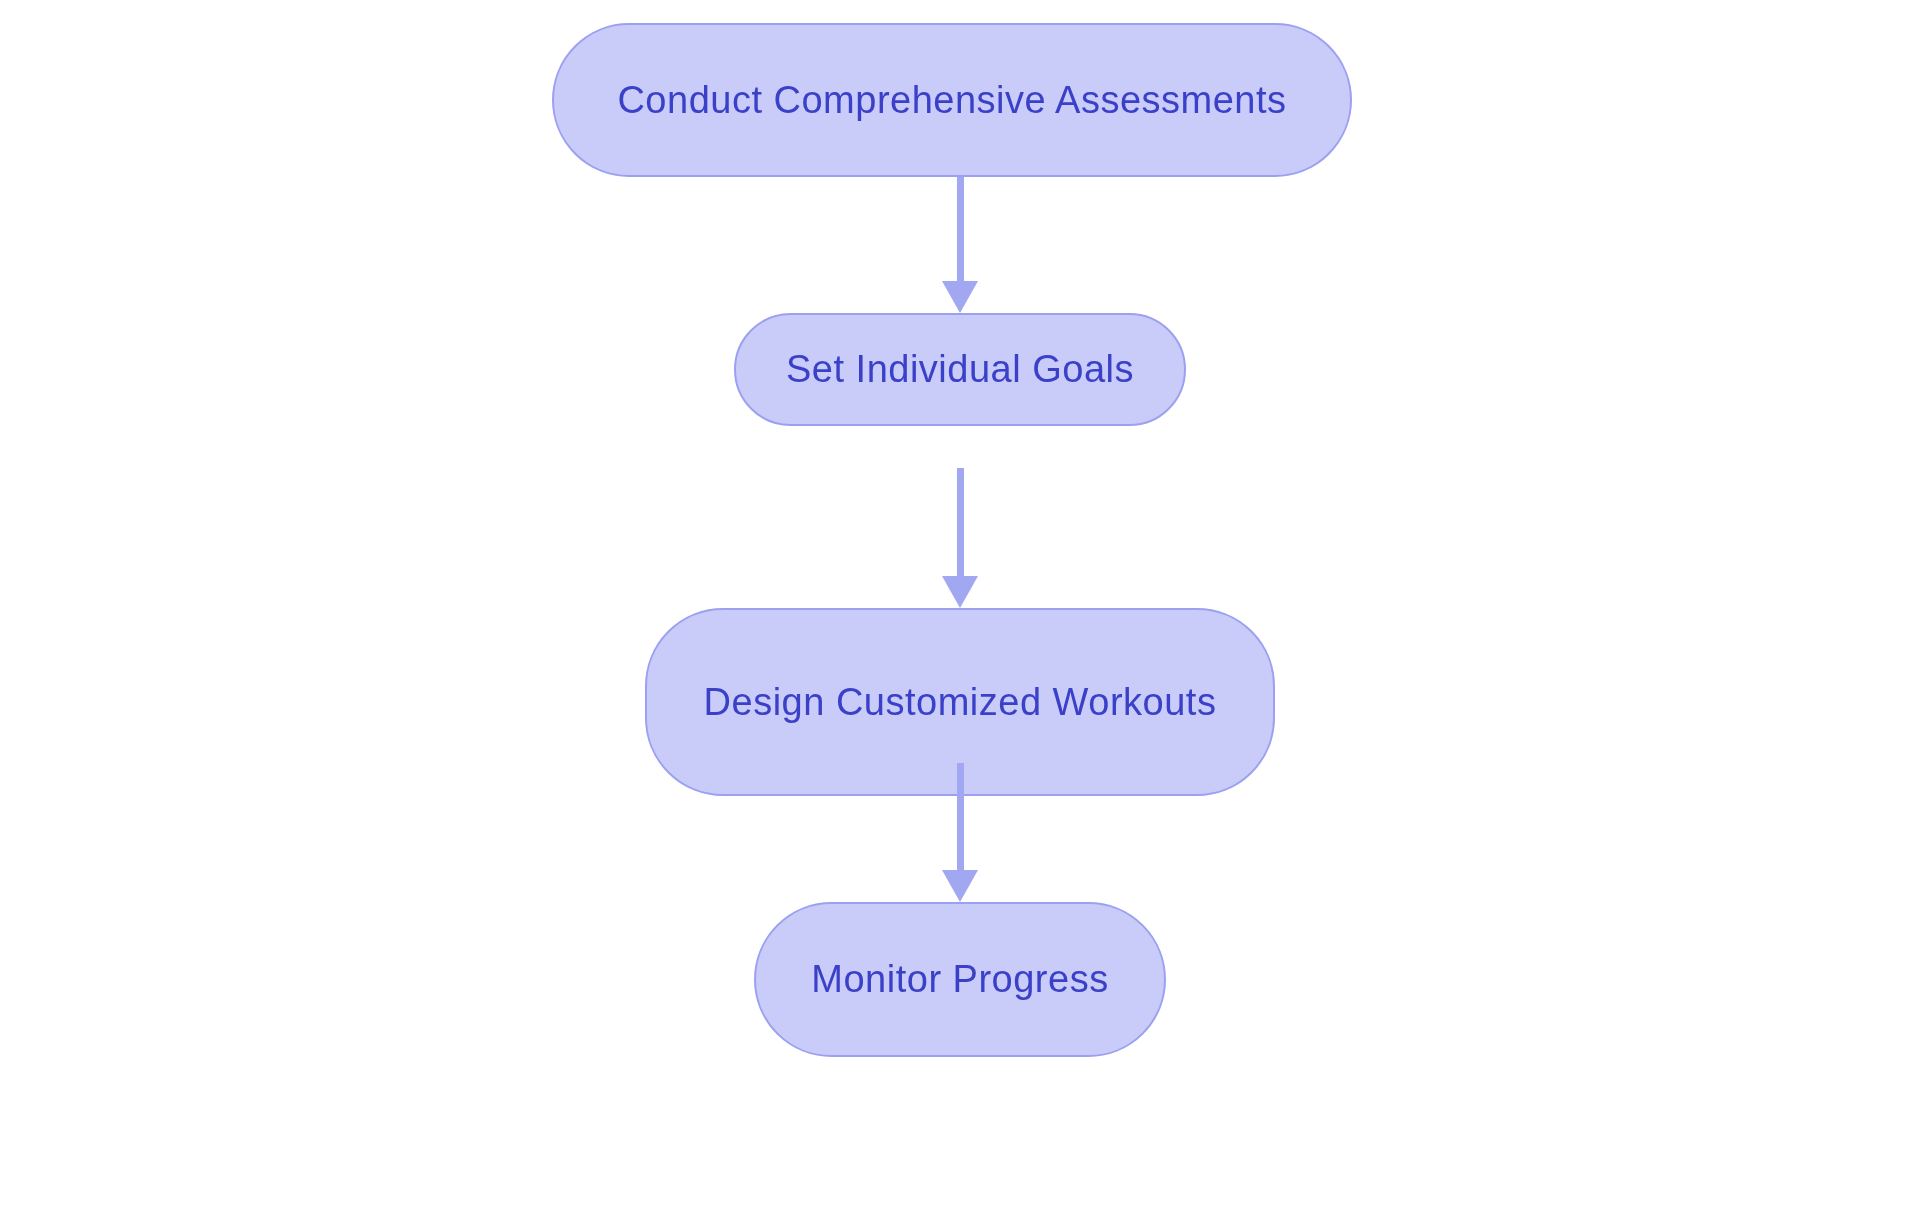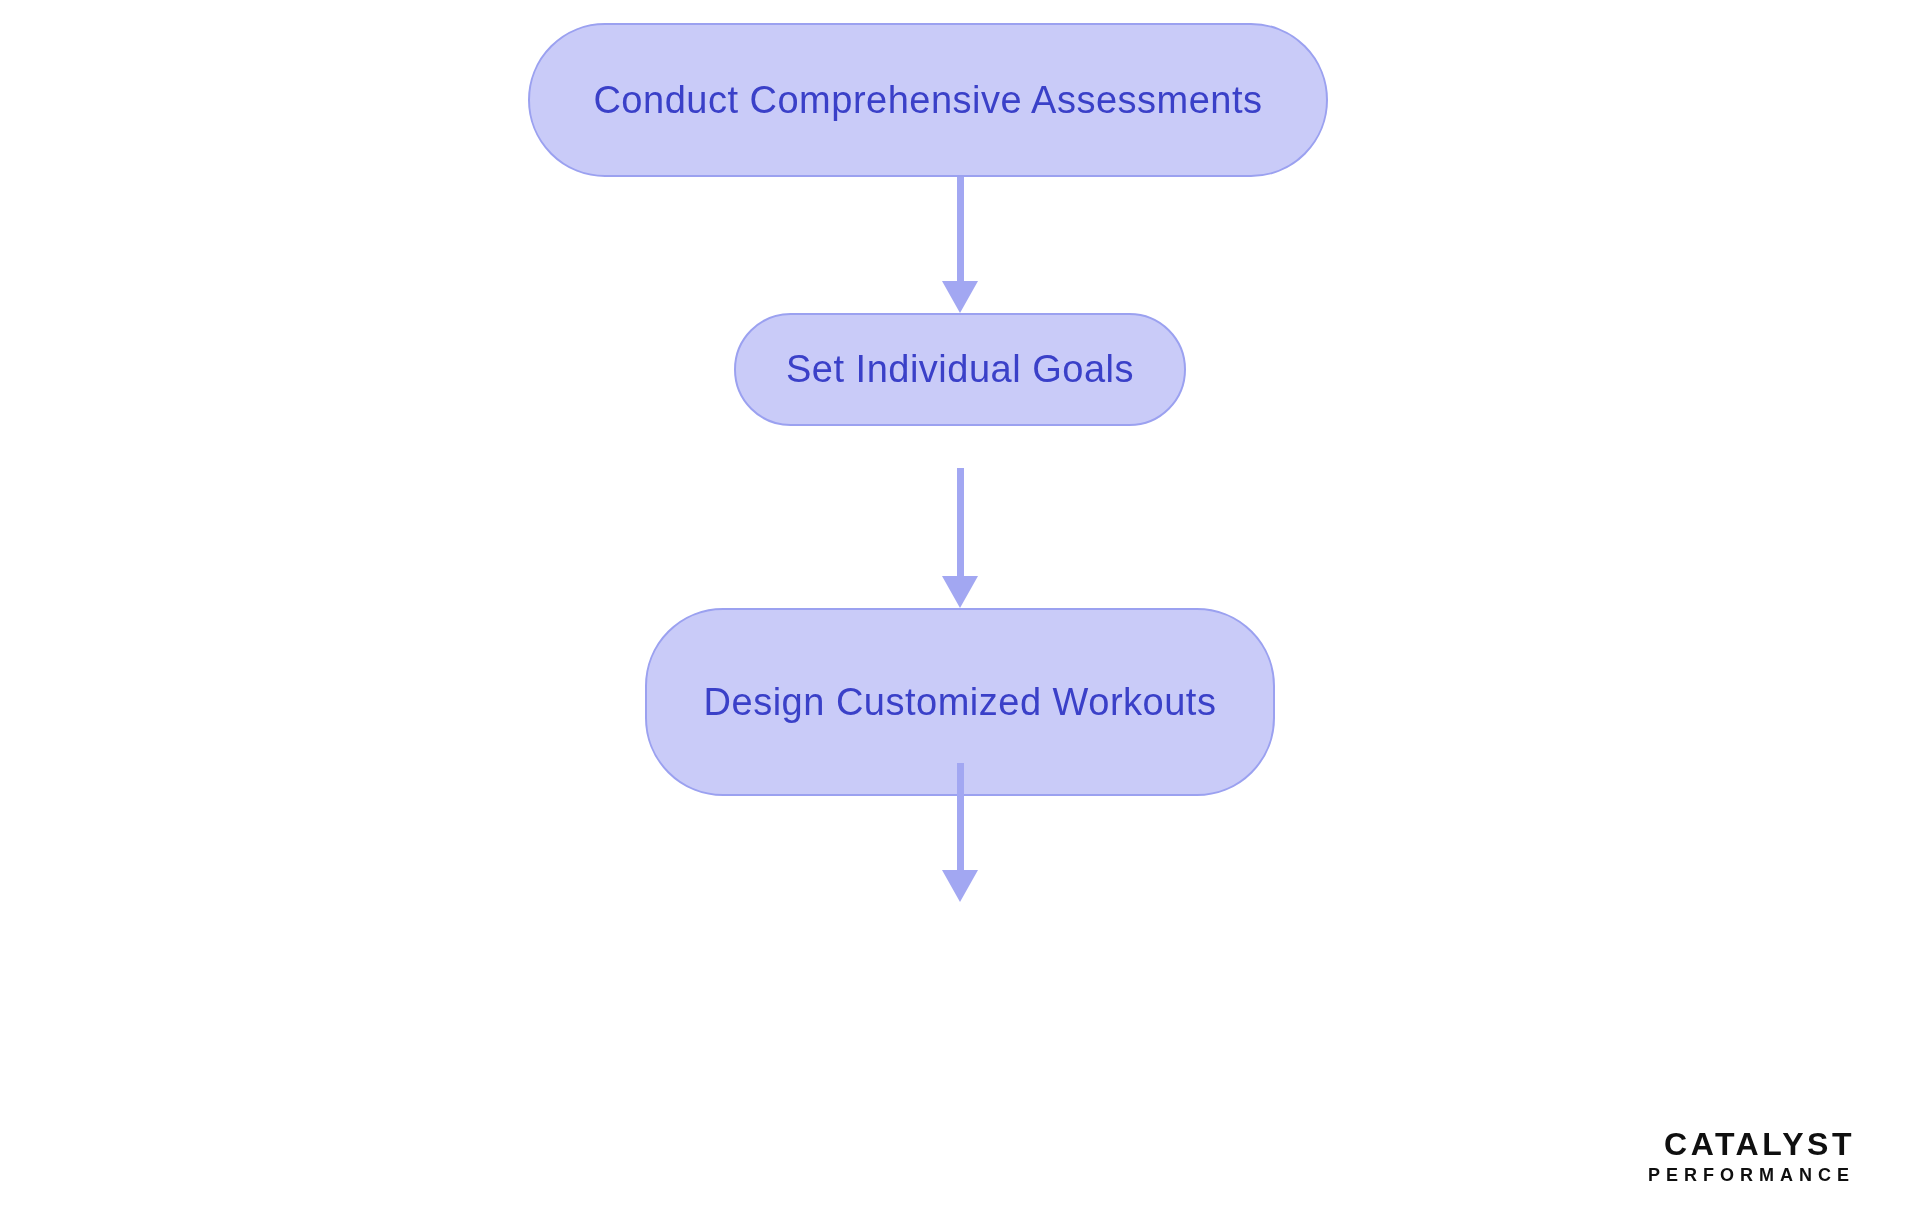--- a/index.html
+++ b/index.html
@@ -33,21 +33,21 @@
   }
   .node-label {
     color: var(--node-text);
     font-size: 38px;
     font-weight: 400;
     letter-spacing: 0.5px;
     white-space: nowrap;
     text-align: center;
   }
 
-  .node-1 { left: 528px; top: 23px;  width: 800px; height: 154px; }
+  .node-1 { left: 552px; top: 23px;  width: 800px; height: 154px; }
   .node-2 { left: 734px; top: 313px; width: 452px; height: 113px; }
   .node-3 { left: 645px; top: 608px; width: 630px; height: 188px; }
   .node-4 { left: 754px; top: 902px; width: 412px; height: 155px; }
 
   .arrow {
     position: absolute;
     left: 942px;
     width: 36px;
     display: flex;
     flex-direction: column;
@@ -117,19 +117,18 @@
 
   <div class="node node-3">
     <span class="node-label">Design Customized Workouts</span>
   </div>
 
   <div class="arrow arrow-3">
     <div class="arrow-line"></div>
     <div class="arrow-head"></div>
   </div>
 
+  <div class="node node-4">
+    <span class="node-label">Monitor Progress</span>
+  </div>
 
-  <div class="brand">
-    <div class="brand-name">CATALYST</div>
-    <div class="brand-tagline">PERFORMANCE</div>
-  </div>
 
 </div>
 
 </body></html>

